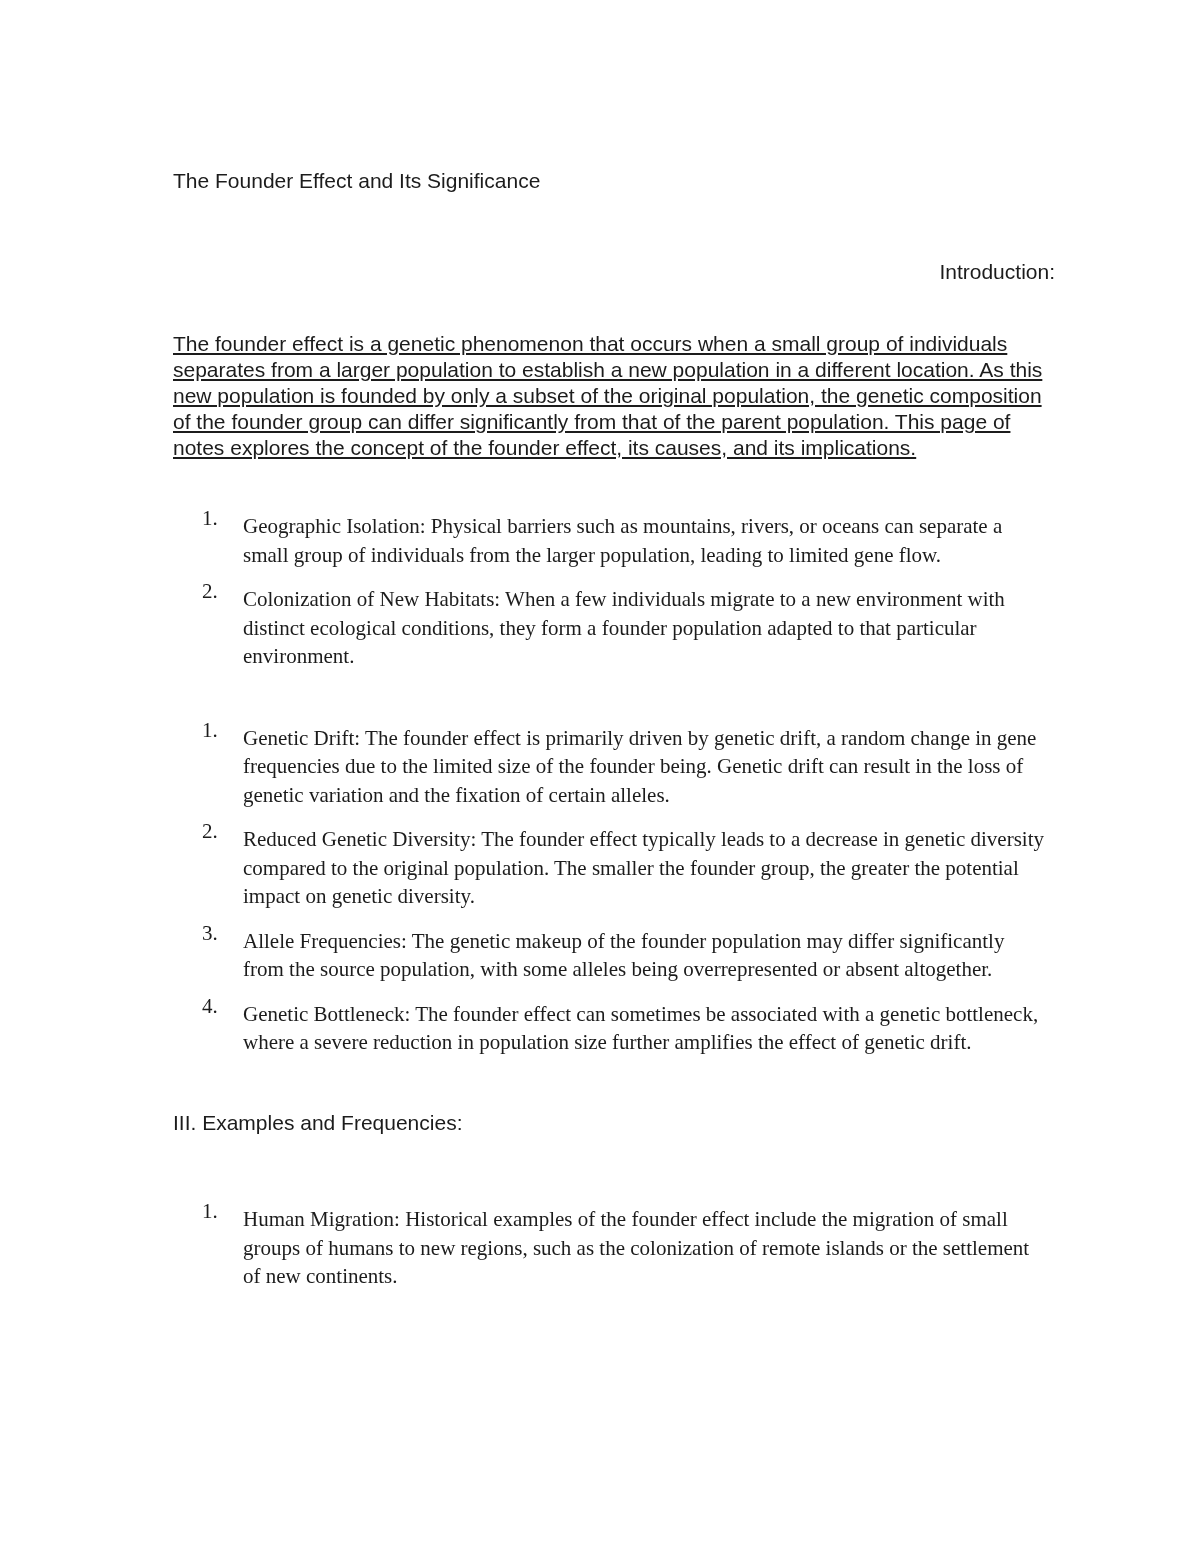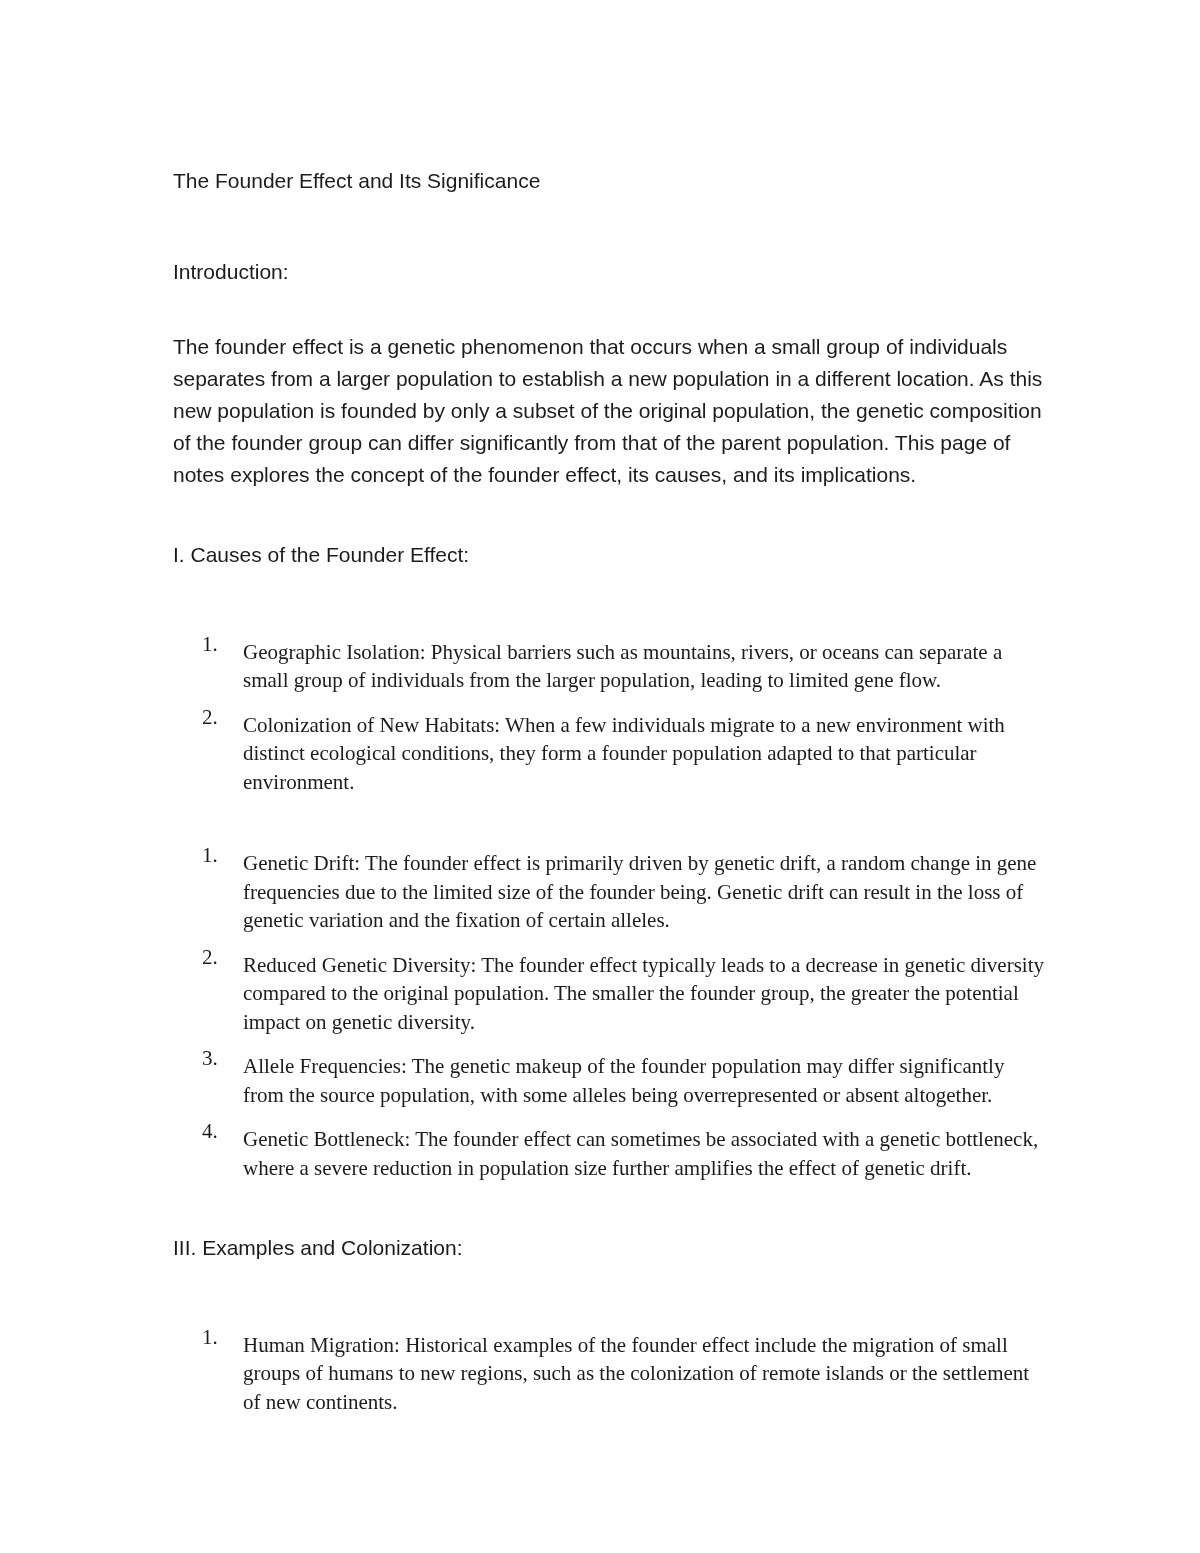--- a/index.html
+++ b/index.html
@@ -27,24 +27,26 @@
     margin-bottom: 32px;
     white-space: nowrap;
   }
   .heading {
     line-height: 42.5px;
     margin-bottom: 37px;
   }
   .intro-heading {
     line-height: 42.5px;
     margin-bottom: 22px;
+    text-align: right;
   }
   .para {
-    line-height: 32px;
+    line-height: 26px;
     margin-bottom: 27px;
+    text-decoration: underline;
   }
   .list {
     list-style: none;
     counter-reset: li;
     padding-left: 70px;
     margin-bottom: 21px;
     line-height: 28.5px;
     font-family: Liberation Serif, serif;
   }
   .list li {
@@ -71,36 +73,35 @@
 
 <div class="page">
   <div class="doc">
 
     <p class="title">The Founder Effect and Its Significance</p>
 
     <p class="intro-heading">Introduction:</p>
 
     <p class="para">The founder effect is a genetic phenomenon that occurs when a small group of individuals separates from a larger population to establish a new population in a different location. As this new population is founded by only a subset of the original population, the genetic composition of the founder group can differ significantly from that of the parent population. This page of notes explores the concept of the founder effect, its causes, and its implications.</p>
 
-    <p class="heading">I. Causes of the Founder Effect:</p>
 
     <ol class="list">
       <li>Geographic Isolation: Physical barriers such as mountains, rivers, or oceans can separate a small group of individuals from the larger population, leading to limited gene flow.</li>
       <li>Colonization of New Habitats: When a few individuals migrate to a new environment with distinct ecological conditions, they form a founder population adapted to that particular environment.</li>
     </ol>
 
 
     <ol class="list">
       <li>Genetic Drift: The founder effect is primarily driven by genetic drift, a random change in gene frequencies due to the limited size of the founder being. Genetic drift can result in the loss of genetic variation and the fixation of certain alleles.</li>
       <li>Reduced Genetic Diversity: The founder effect typically leads to a decrease in genetic diversity compared to the original population. The smaller the founder group, the greater the potential impact on genetic diversity.</li>
       <li>Allele Frequencies: The genetic makeup of the founder population may differ significantly from the source population, with some alleles being overrepresented or absent altogether.</li>
       <li>Genetic Bottleneck: The founder effect can sometimes be associated with a genetic bottleneck, where a severe reduction in population size further amplifies the effect of genetic drift.</li>
     </ol>
 
-    <p class="heading">III. Examples and Colonization:</p>
+    <p class="heading">III. Examples and Frequencies:</p>
 
     <ol class="list">
       <li>Human Migration: Historical examples of the founder effect include the migration of small groups of humans to new regions, such as the colonization of remote islands or the settlement of new continents.</li>
     </ol>
 
   </div>
 
   <div class="bottom-bar"></div>
 </div>
 

